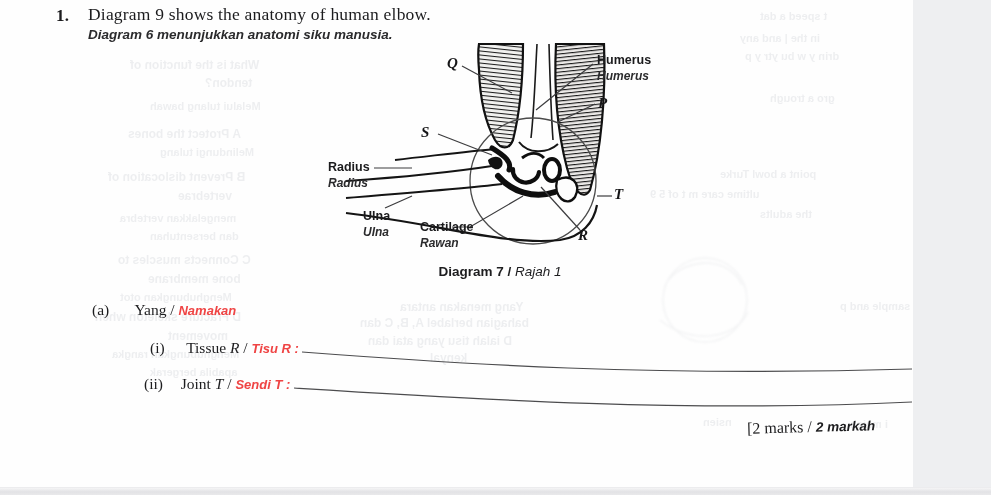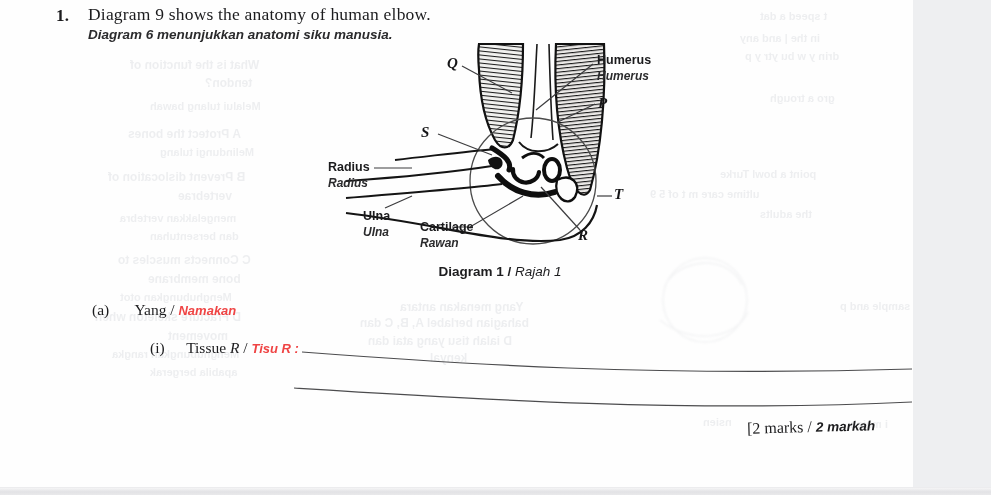--- a/index.html
+++ b/index.html
@@ -162,35 +162,40 @@
   <span class="abs lbl-sans" style="left:328px; top:160px;">Radius</span>
   <span class="abs lbl-sans-i" style="left:328px; top:176px;">Radius</span>
   <span class="abs lbl-sans" style="left:363px; top:209px;">Ulna</span>
   <span class="abs lbl-sans-i" style="left:363px; top:225px;">Ulna</span>
   <span class="abs lbl-sans" style="left:420px; top:220px;">Cartilage</span>
   <span class="abs lbl-sans-i" style="left:420px; top:236px;">Rawan</span>
   <span class="abs lbl-letter" style="left:614px; top:186px;">T</span>
   <span class="abs lbl-letter" style="left:578px; top:227px;">R</span>
 
   <div class="abs caption" style="left:405px; top:264px; width:190px;">
-    <span>Diagram 1 / </span><i>Rajah 1</i>
+    <span>Diagram 7 / </span><i>Rajah 1</i>
   </div>
 
   <div class="abs row-serif" style="left:92px; top:301px;">
     <span>(a)</span>
     <span style="display:inline-block; width:18px;"></span>
     <span>Yang / </span><span class="row-ms">Namakan</span>
   </div>
 
   <div class="abs row-serif" style="left:150px; top:339px;">
     <span>(i)</span>
     <span style="display:inline-block; width:14px;"></span>
     <span>Tissue </span><span class="it">R</span><span> / </span><span class="row-ms">Tisu R :</span>
   </div>
 
+  <div class="abs row-serif" style="left:144px; top:375px;">
+    <span>(ii)</span>
+    <span style="display:inline-block; width:10px;"></span>
+    <span>Joint </span><span class="it">T</span><span> / </span><span class="row-ms">Sendi T :</span>
+  </div>
 
   <svg width="913" height="488" viewBox="0 0 913 488">
     <path d="M302,352 C460,364 650,377 912,369" fill="none" stroke="#4c4c4e" stroke-width="1.2"></path>
     <path d="M294,388 C470,399 690,413 912,402" fill="none" stroke="#4c4c4e" stroke-width="1.2"></path>
   </svg>
 
   <div class="abs marks" style="left:747px; top:418px;">
     <span>[2 marks / </span><span class="ms">2 markah</span>
   </div>
 

